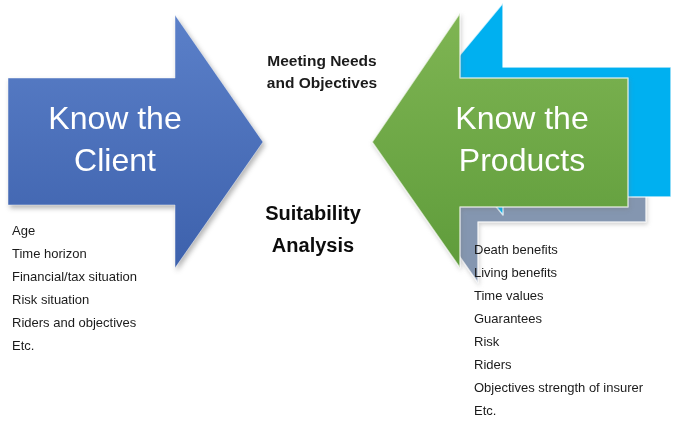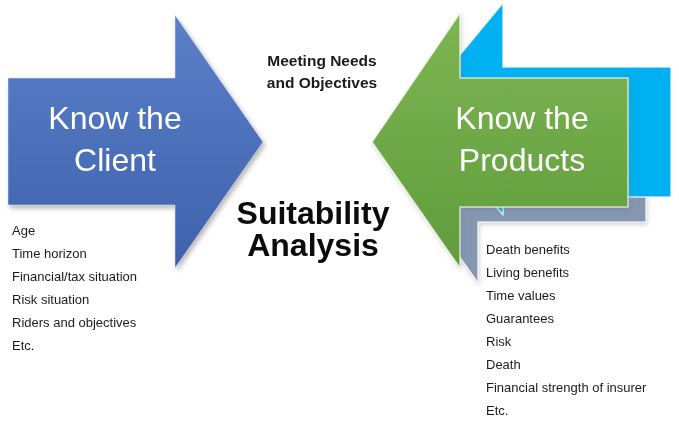--- a/index.html
+++ b/index.html
@@ -18,30 +18,30 @@
   #label-client   { left:5px;   top:97px; width:220px; }
   #label-products { left:412px; top:97px; width:220px; }
 
   .center-note {
     position:absolute; left:237px; top:50px; width:170px; text-align:center;
     font-weight:bold; font-size:15.5px; line-height:22px; color:#1b1b1b;
     white-space:pre-line;
   }
   .main-title {
     position:absolute; left:203px; top:197px; width:220px; text-align:center;
-    font-weight:bold; font-size:32px; line-height:32px; color:#0c0c0c;
+    font-weight:bold; font-size:20px; line-height:32px; color:#0c0c0c;
     white-space:pre-line;
   }
   .factor-list {
     position:absolute; list-style:none; margin:0; padding:0;
     font-weight:normal; font-size:13px; color:#1b1b1b;
   }
   .factor-list li { line-height:23px; white-space:nowrap; }
   #list-client   { left:12px;  top:219px; }
-  #list-products { left:486px; top:238px; }
+  #list-products { left:474px; top:238px; }
 </style>
 </head>
 <body>
 
 <div class="stage">
 
   <svg width="679" height="424" viewBox="0 0 679 424">
     <defs>
       <linearGradient id="gradBlue" x1="0" y1="0" x2="0" y2="1">
         <stop offset="0" stop-color="#5b80c9"></stop>
@@ -82,18 +82,18 @@
       <li>Riders and objectives</li>
       <li>Etc.</li>
     </ul>
 
   <ul id="list-products" class="factor-list">
       <li>Death benefits</li>
       <li>Living benefits</li>
       <li>Time values</li>
       <li>Guarantees</li>
       <li>Risk</li>
-      <li>Death</li>
-      <li>Financial strength of insurer</li>
+      <li>Riders</li>
+      <li>Objectives strength of insurer</li>
       <li>Etc.</li>
     </ul>
 
 </div>
 
 </body></html>

